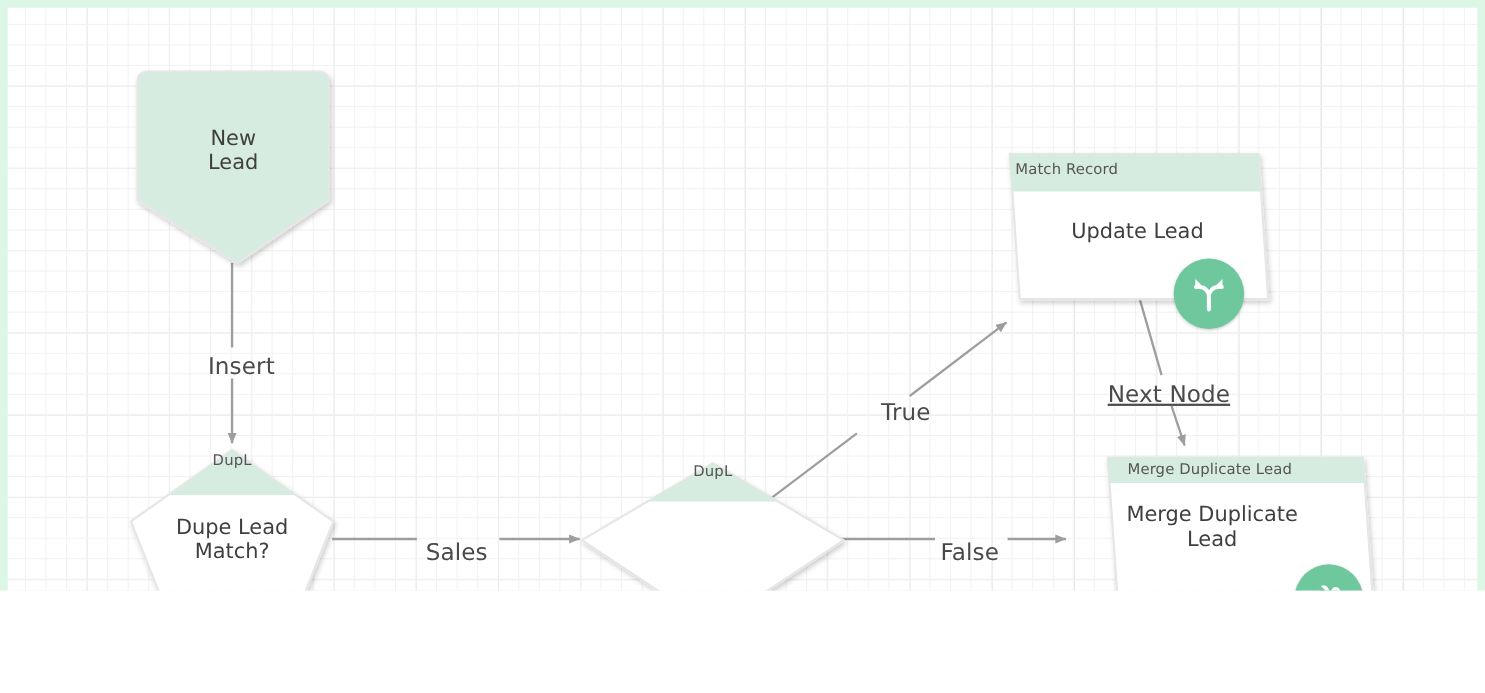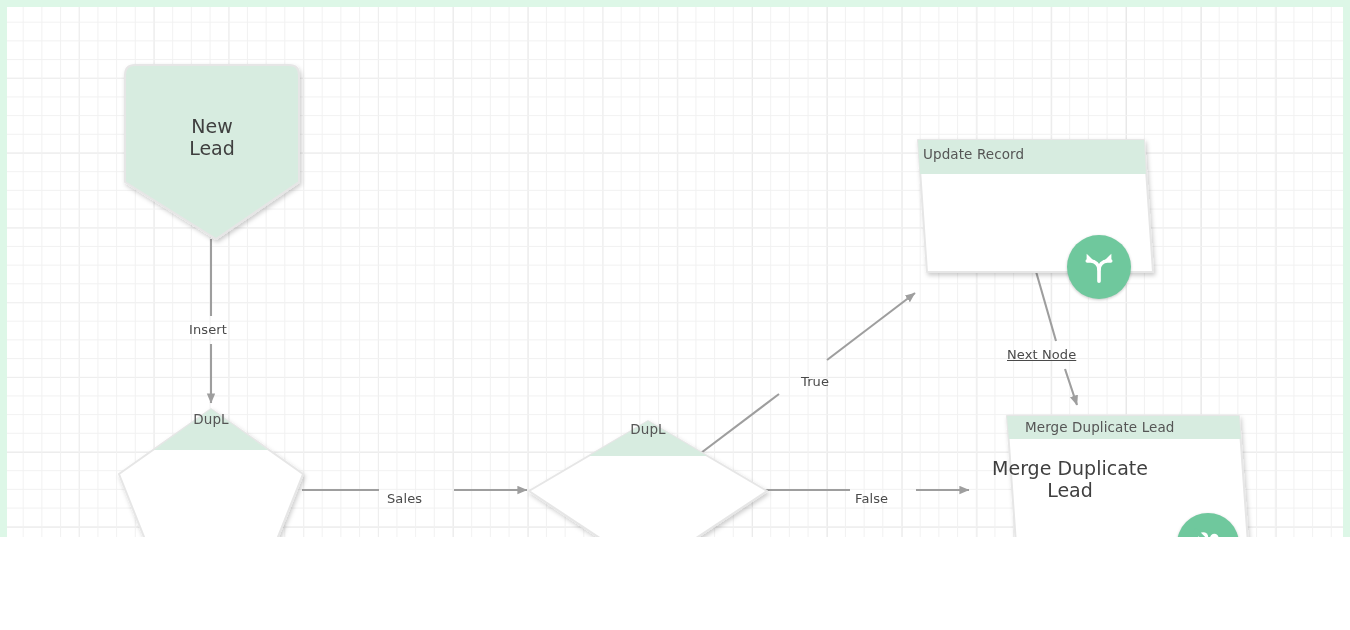--- a/index.html
+++ b/index.html
@@ -38,21 +38,21 @@
     background-position: -3px -4px, -3px -4px, -3px -4px, -3px -4px;
     overflow: hidden;
   }
   #diagram-svg {
     position: absolute;
     left: 0;
     top: 0;
   }
   .edge-label {
     position: absolute;
-    font-size: 13px;
+    font-size: 21px;
     color: #4a4a4a;
     white-space: nowrap;
     letter-spacing: 0.1px;
     line-height: 1;
   }
   .node-text {
     position: absolute;
     text-align: center;
     color: #3f3f3f;
     white-space: pre;
@@ -147,27 +147,30 @@
       <g>
         <path d="M1000,409 L1232,409 L1241,537 L1009,537 Z" fill="#ffffff" stroke="#e6e6e6" stroke-width="2" stroke-linejoin="round" filter="url(#nodeShadow)"></path>
         <path d="M1000,409 L1232,409 L1234,432 L1002,432 Z" fill="#d7ece0"></path>
       </g>
     </svg>
 
     <div class="node-text node-title" style="left:118px; top:108px; width:174px;">New
 Lead</div>
 
     <div class="node-header-label" style="left:140px; top:404px; width:128px; text-align:center;">DupL</div>
+    <div class="node-text node-title" style="left:113px; top:461px; width:182px;">Dupe Lead
+Match?</div>
 
     <div class="node-header-label" style="left:580px; top:414px; width:122px; text-align:center;">DupL</div>
 
-    <div class="node-header-label" style="left:916px; top:139px;">Update Record</div>
+    <div class="node-header-label" style="left:916px; top:139px;">Match Record</div>
+    <div class="node-text node-title" style="left:911px; top:192px; width:232px;">Update Lead</div>
 
     <div class="node-header-label" style="left:1018px; top:412px;">Merge Duplicate Lead</div>
-    <div class="node-text node-title" style="left:944px; top:450px; width:238px;">Merge Duplicate
+    <div class="node-text node-title" style="left:976px; top:450px; width:238px;">Merge Duplicate
 Lead</div>
 
     <div class="badge" style="left:1060px; top:228px; width:64px; height:64px;">
       <svg width="38" height="38" viewBox="0 0 24 24">
         <path d="M12 21 L12 13.5 C12 10.6 9.6 8.2 6.7 8.2 L4.6 8.2" fill="none" stroke="#ffffff" stroke-width="2.3" stroke-linecap="round"></path>
         <path d="M12 13.5 C12 10.6 14.4 8.2 17.3 8.2 L19.4 8.2" fill="none" stroke="#ffffff" stroke-width="2.3" stroke-linecap="round"></path>
         <path d="M4.2 3.6 L4.2 8.6 L9.2 8.6 Z" fill="#ffffff"></path>
         <path d="M19.8 3.6 L19.8 8.6 L14.8 8.6 Z" fill="#ffffff"></path>
       </svg>
     </div>
@@ -179,20 +182,20 @@
         <path d="M3.2 17.6 C3.2 13.9 5.9 12 9 12 C12.1 12 14.8 13.9 14.8 17.6 Z" fill="#ffffff"></path>
         <path d="M13 17.6 C13 14.6 14.4 12.6 16.6 12.6 C18.8 12.6 20.4 14.6 20.4 17.6 Z" fill="#ffffff"></path>
         <path d="M4.4 3.6 L20.4 19.6" stroke="#6fc89d" stroke-width="2.6" stroke-linecap="round" fill="none"></path>
       </svg>
     </div>
 
     <div class="edge-label" style="left:182px; top:316px;">Insert</div>
 
     <div class="edge-label" style="left:380px; top:485px;">Sales</div>
 
-    <div class="edge-label" style="left:794px; top:368px;">True</div>
+    <div class="edge-label" style="left:794px; top:358px;">True</div>
 
     <div class="edge-label" style="left:848px; top:485px;text-align:right;">False</div>
 
     <div class="edge-label" style="left:1000px; top:341px;text-decoration:underline;">Next Node</div>
 
   </div>
 </div>
 
 </body></html>

